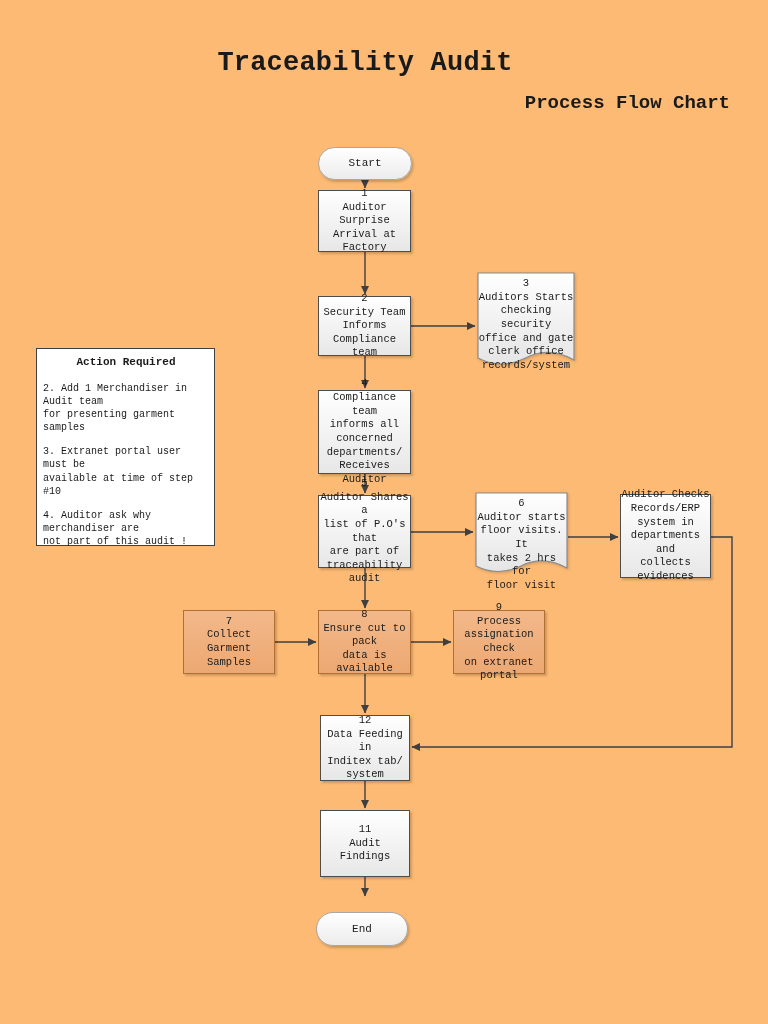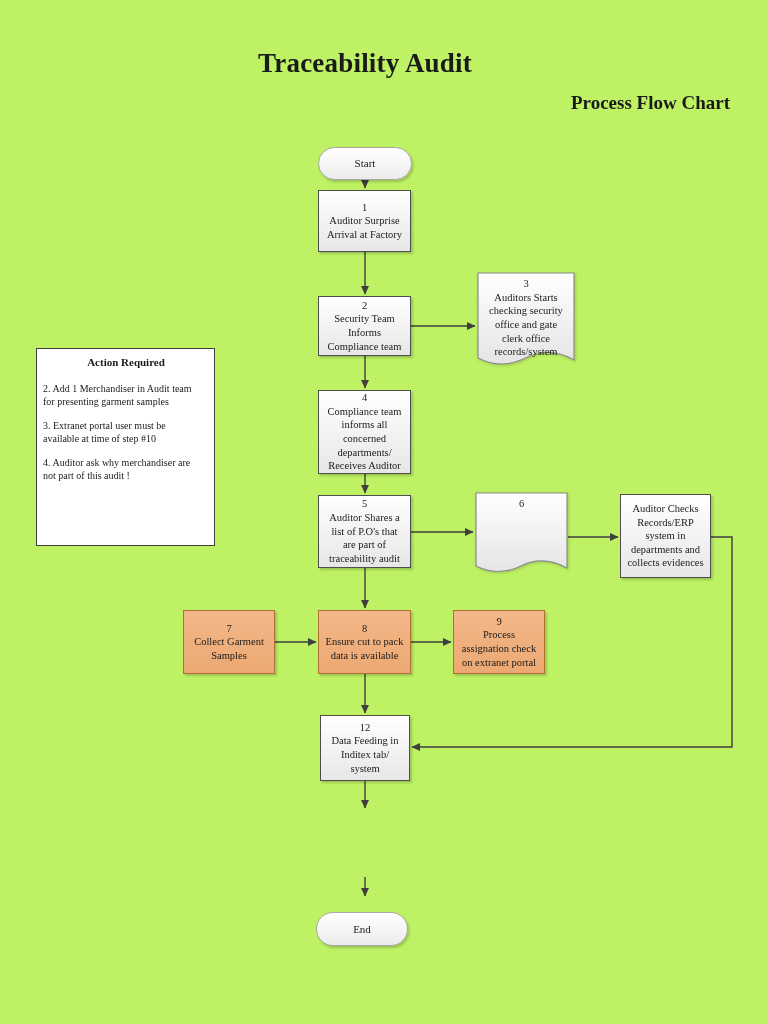--- a/index.html
+++ b/index.html
@@ -1,18 +1,18 @@
 <!DOCTYPE html>
 <html><head>
 <meta charset="utf-8">
 <style>
   html,body{margin:0;padding:0;background:#ffffff;}
   #canvas{
-    position:relative;width:768px;height:1024px;background:#bef264;overflow:hidden;
-    font-family:Liberation Serif, serif;color:#1a1a1a;
+    position:relative;width:768px;height:1024px;background:#fdba74;overflow:hidden;
+    font-family:Liberation Mono, monospace;color:#1a1a1a;
   }
   .title{
     position:absolute;left:0;top:48px;width:730px;text-align:center;
     font-size:27px;font-weight:bold;letter-spacing:.2px;
   }
   .subtitle{
     position:absolute;left:0;top:92px;width:730px;text-align:right;
     font-size:19px;font-weight:bold;
   }
   .node{
@@ -154,20 +154,24 @@
       <defs>
           <linearGradient id="dg2" x1="0" y1="0" x2="0" y2="1">
         <stop offset="0" stop-color="#ffffff"></stop>
             <stop offset="1" stop-color="#e5e5e5"></stop>
       </linearGradient>
         </defs>
       <path d="M1,1 H92 V76 Q68,63 46,74 Q23,85 1,74 Z" fill="url(#dg2)" stroke="#8c8c8c" stroke-width="1.2"></path>
     </svg>
     <div class="doc-content">
       <div class="num">6</div>
+      <div class="ntext">Auditor starts
+floor visits. It
+takes 2 hrs for
+floor visit</div>
     </div>
   </div>
 
   <div class="node box" style="left:620px;top:494px;width:91px;height:84px">
     <div class="ntext">Auditor Checks
 Records/ERP
 system in
 departments and
 collects evidences</div>
   </div>
@@ -191,18 +195,22 @@
 on extranet portal</div>
   </div>
 
   <div class="node box" style="left:320px;top:715px;width:90px;height:66px">
     <div class="num">12</div>
     <div class="ntext">Data Feeding in
 Inditex tab/
 system</div>
   </div>
 
+  <div class="node box" style="left:320px;top:810px;width:90px;height:67px">
+    <div class="num">11</div>
+    <div class="ntext">Audit Findings</div>
+  </div>
 
   <div class="node pill" style="left:316px;top:898px;width:92px;height:34px">
     <span>End</span>
   </div>
 
 </div>
 
 </body></html>

